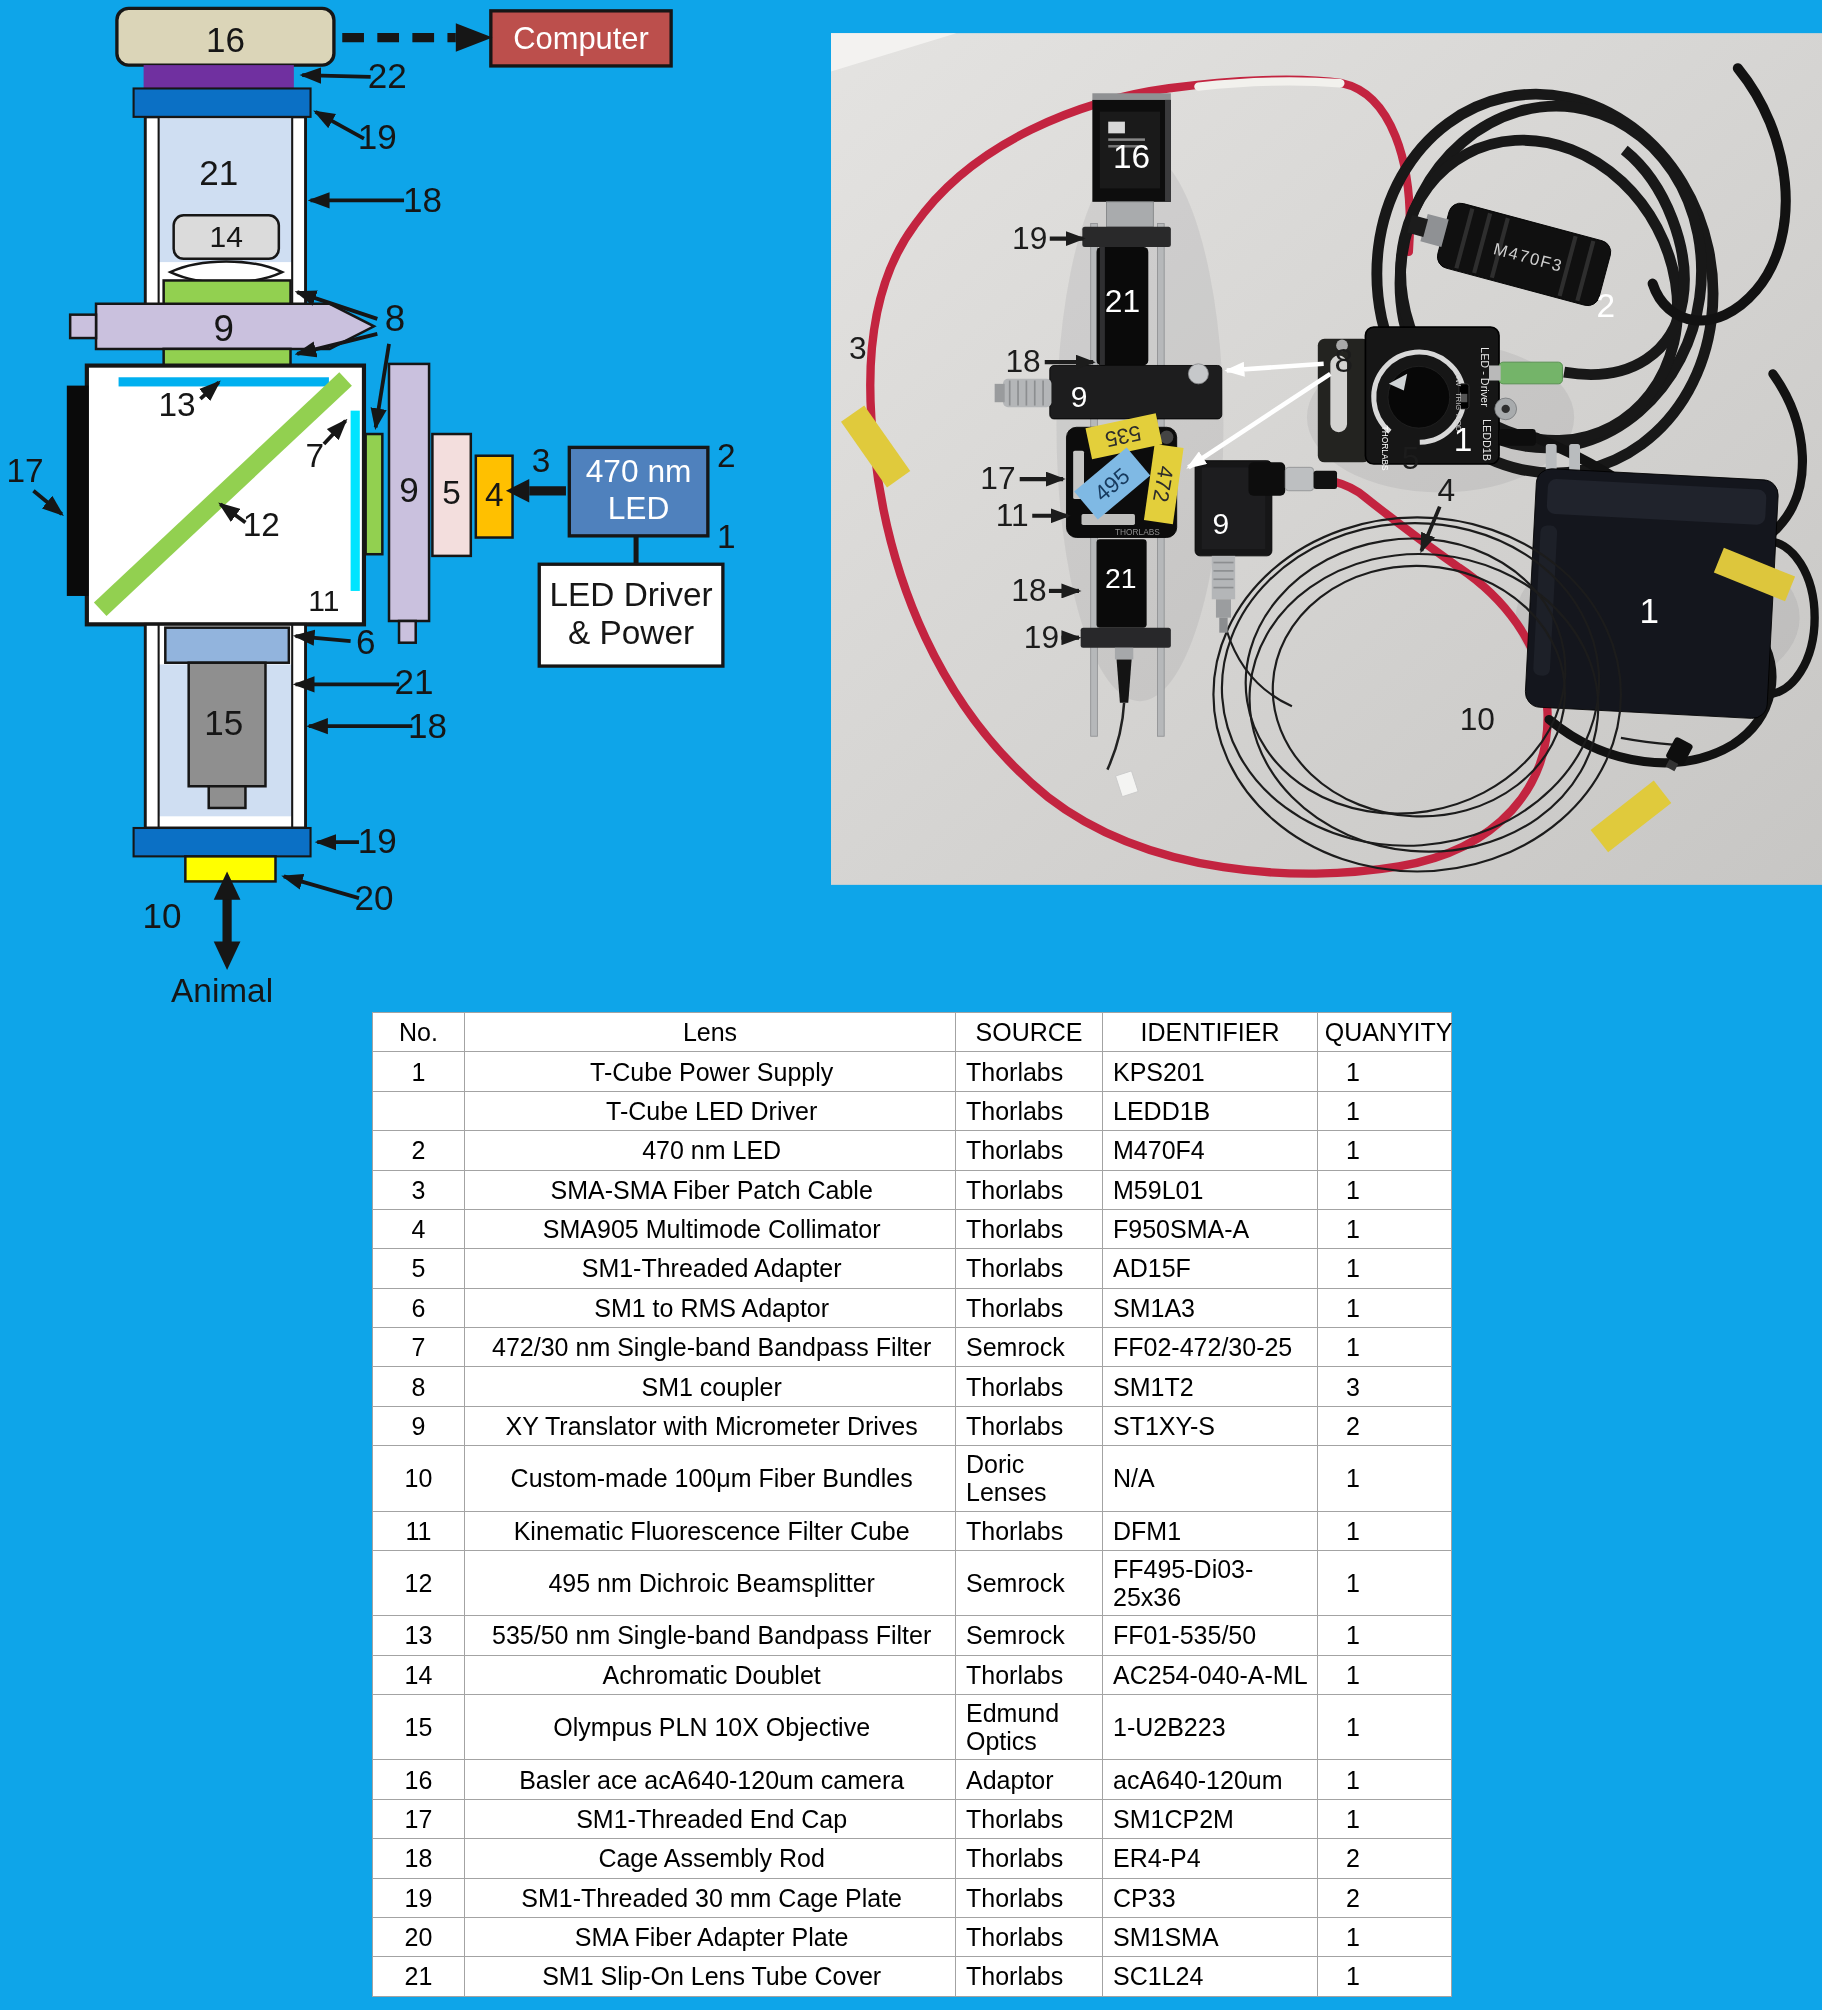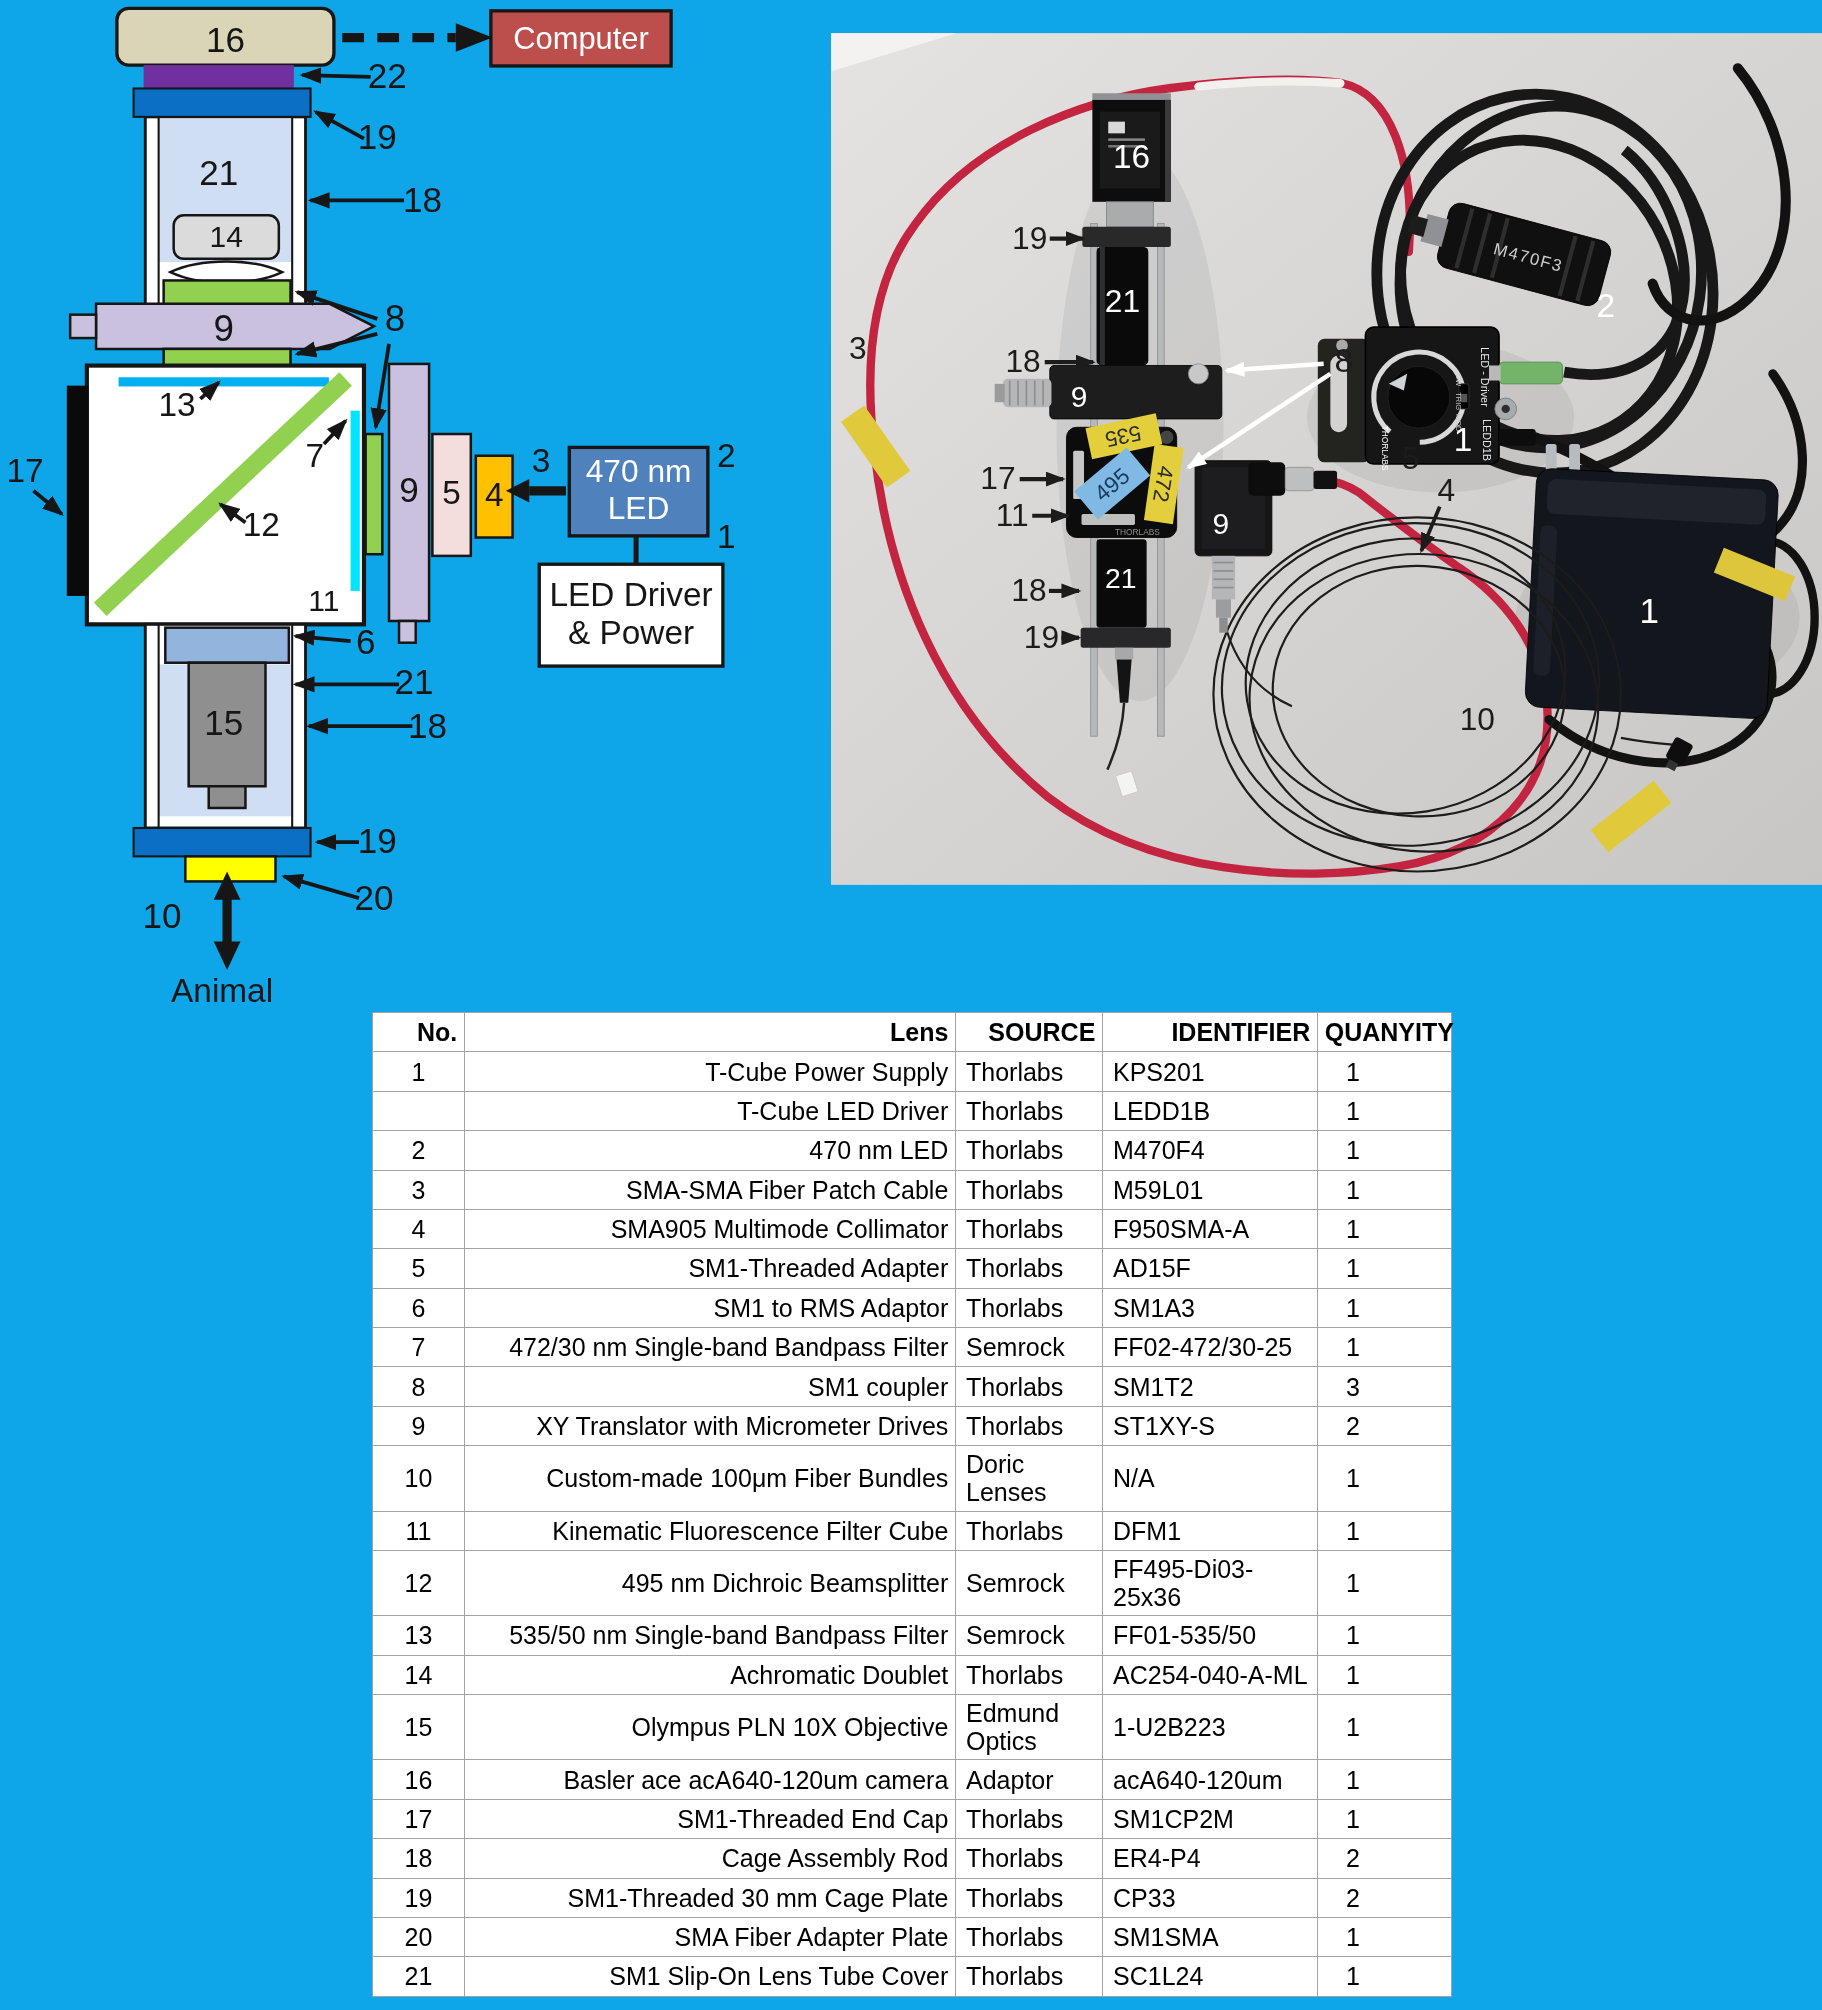--- a/index.html
+++ b/index.html
@@ -5,24 +5,24 @@
   html,body{margin:0;padding:0;background:#fff;}
   .page{position:relative;width:1823px;height:2010px;background:#0ea5e9;overflow:hidden;
         font-family:"Liberation Sans","DejaVu Sans",sans-serif;}
   svg{display:block}
   svg text{font-family:"Liberation Sans","DejaVu Sans",sans-serif;}
   .schematic{position:absolute;left:0;top:0;}
   .photo{position:absolute;left:831px;top:33px;width:992px;height:852px;}
   .parts-table{position:absolute;left:372px;top:1012px;width:1079px;border-collapse:collapse;
                background:#fff;color:#000;font-size:25px;line-height:28px;table-layout:fixed;}
   .parts-table th,.parts-table td{border:1.7px solid #a3a3a3;vertical-align:middle;padding:4.2px 6.7px;}
-  .parts-table th{font-weight:bold;text-align:right;height:30px;}
+  .parts-table th{font-weight:normal;text-align:center;height:30px;}
   .parts-table td{height:30px;}
   .parts-table td.c0{text-align:center;}
-  .parts-table td.c1{text-align:right;padding-left:10px;}
+  .parts-table td.c1{text-align:center;padding-left:10px;}
   .parts-table td.c2{text-align:left;padding-left:10px;}
   .parts-table td.c3{text-align:left;padding-left:10px;margin-top:7px;}
   .parts-table td.c4{text-align:left;padding-left:28px;}
 </style>
 </head>
 <body>
 
 <div class="page">
 
 <svg class="schematic" width="768" height="1035" viewBox="0 0 920 1240">

